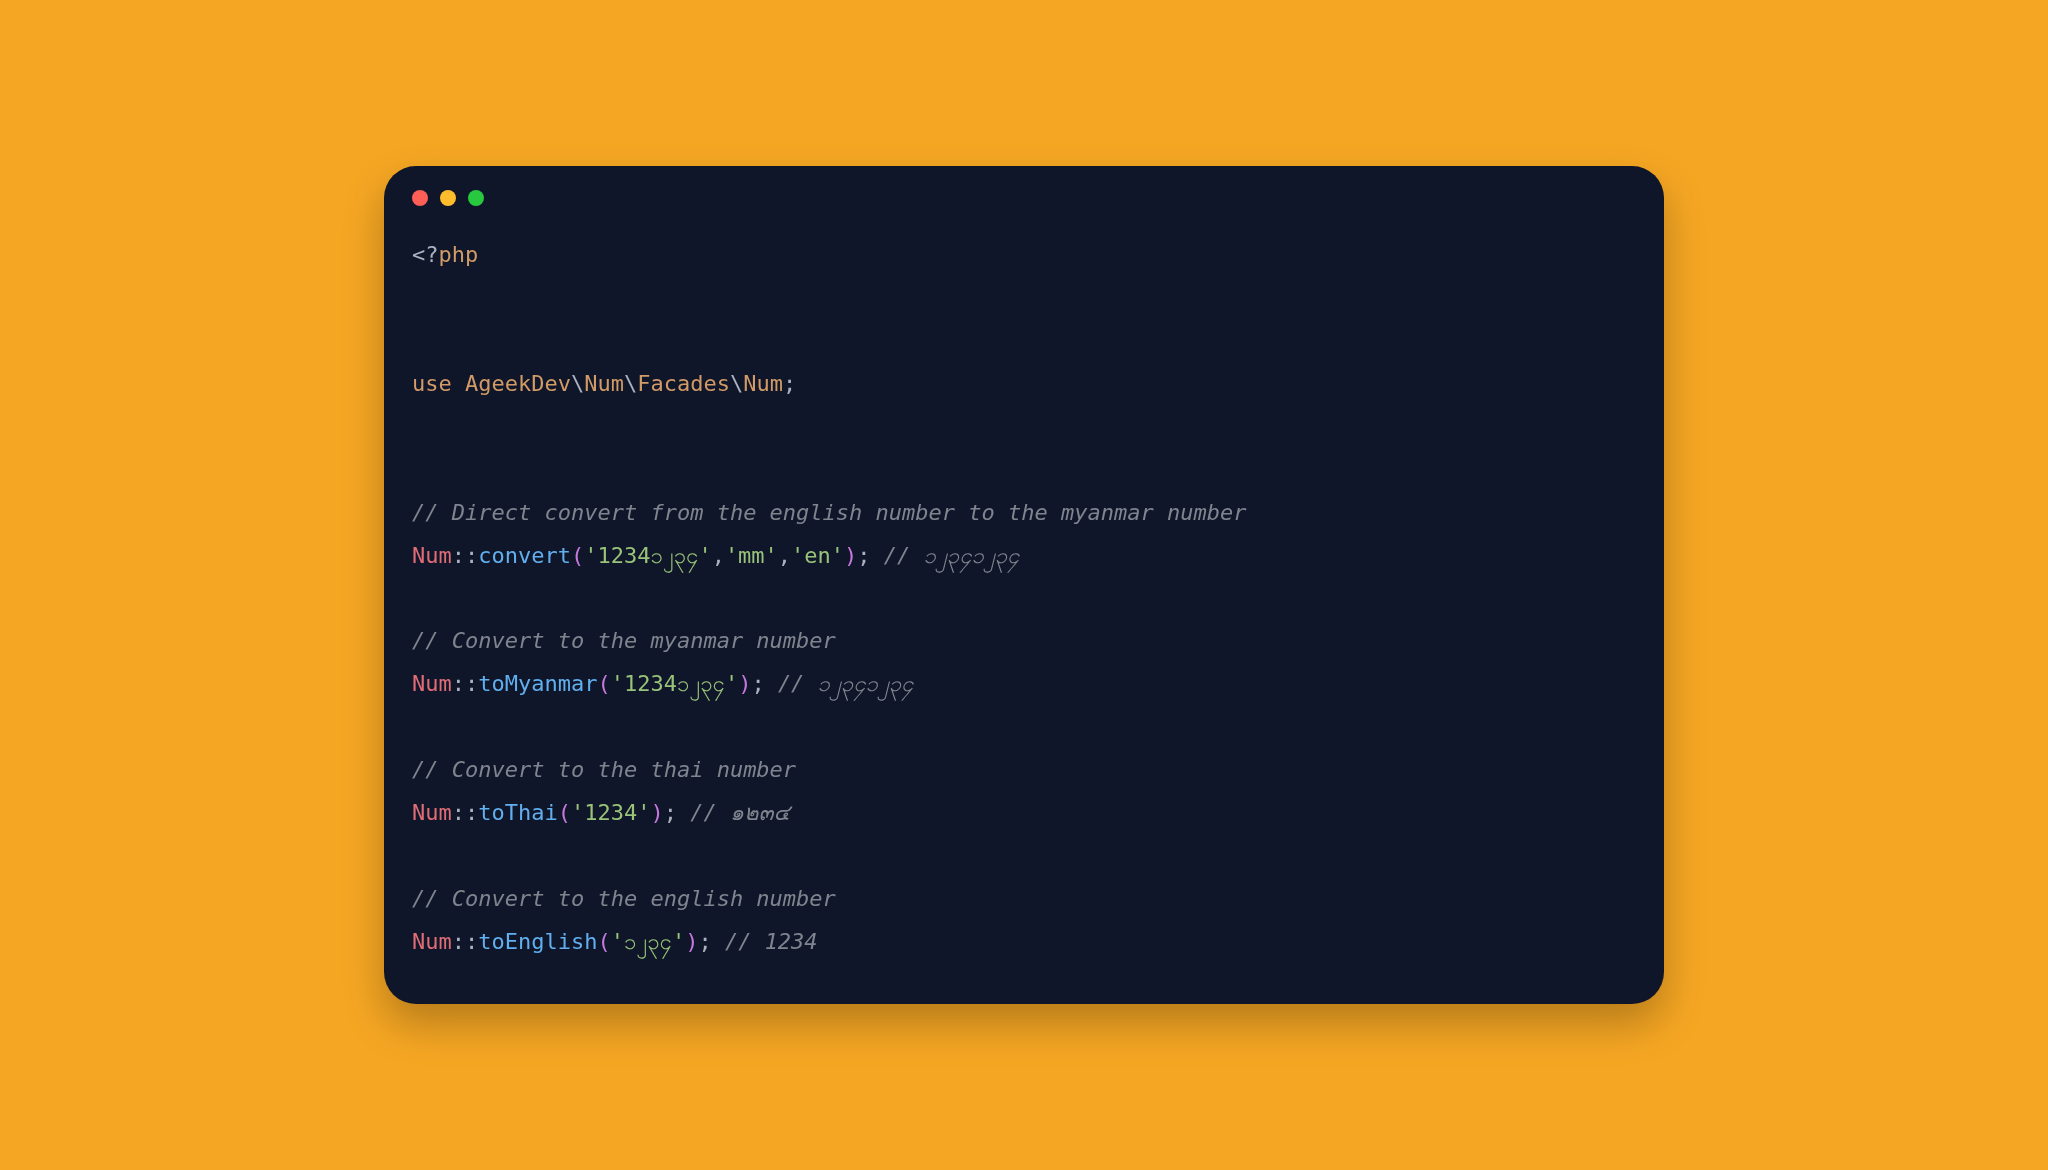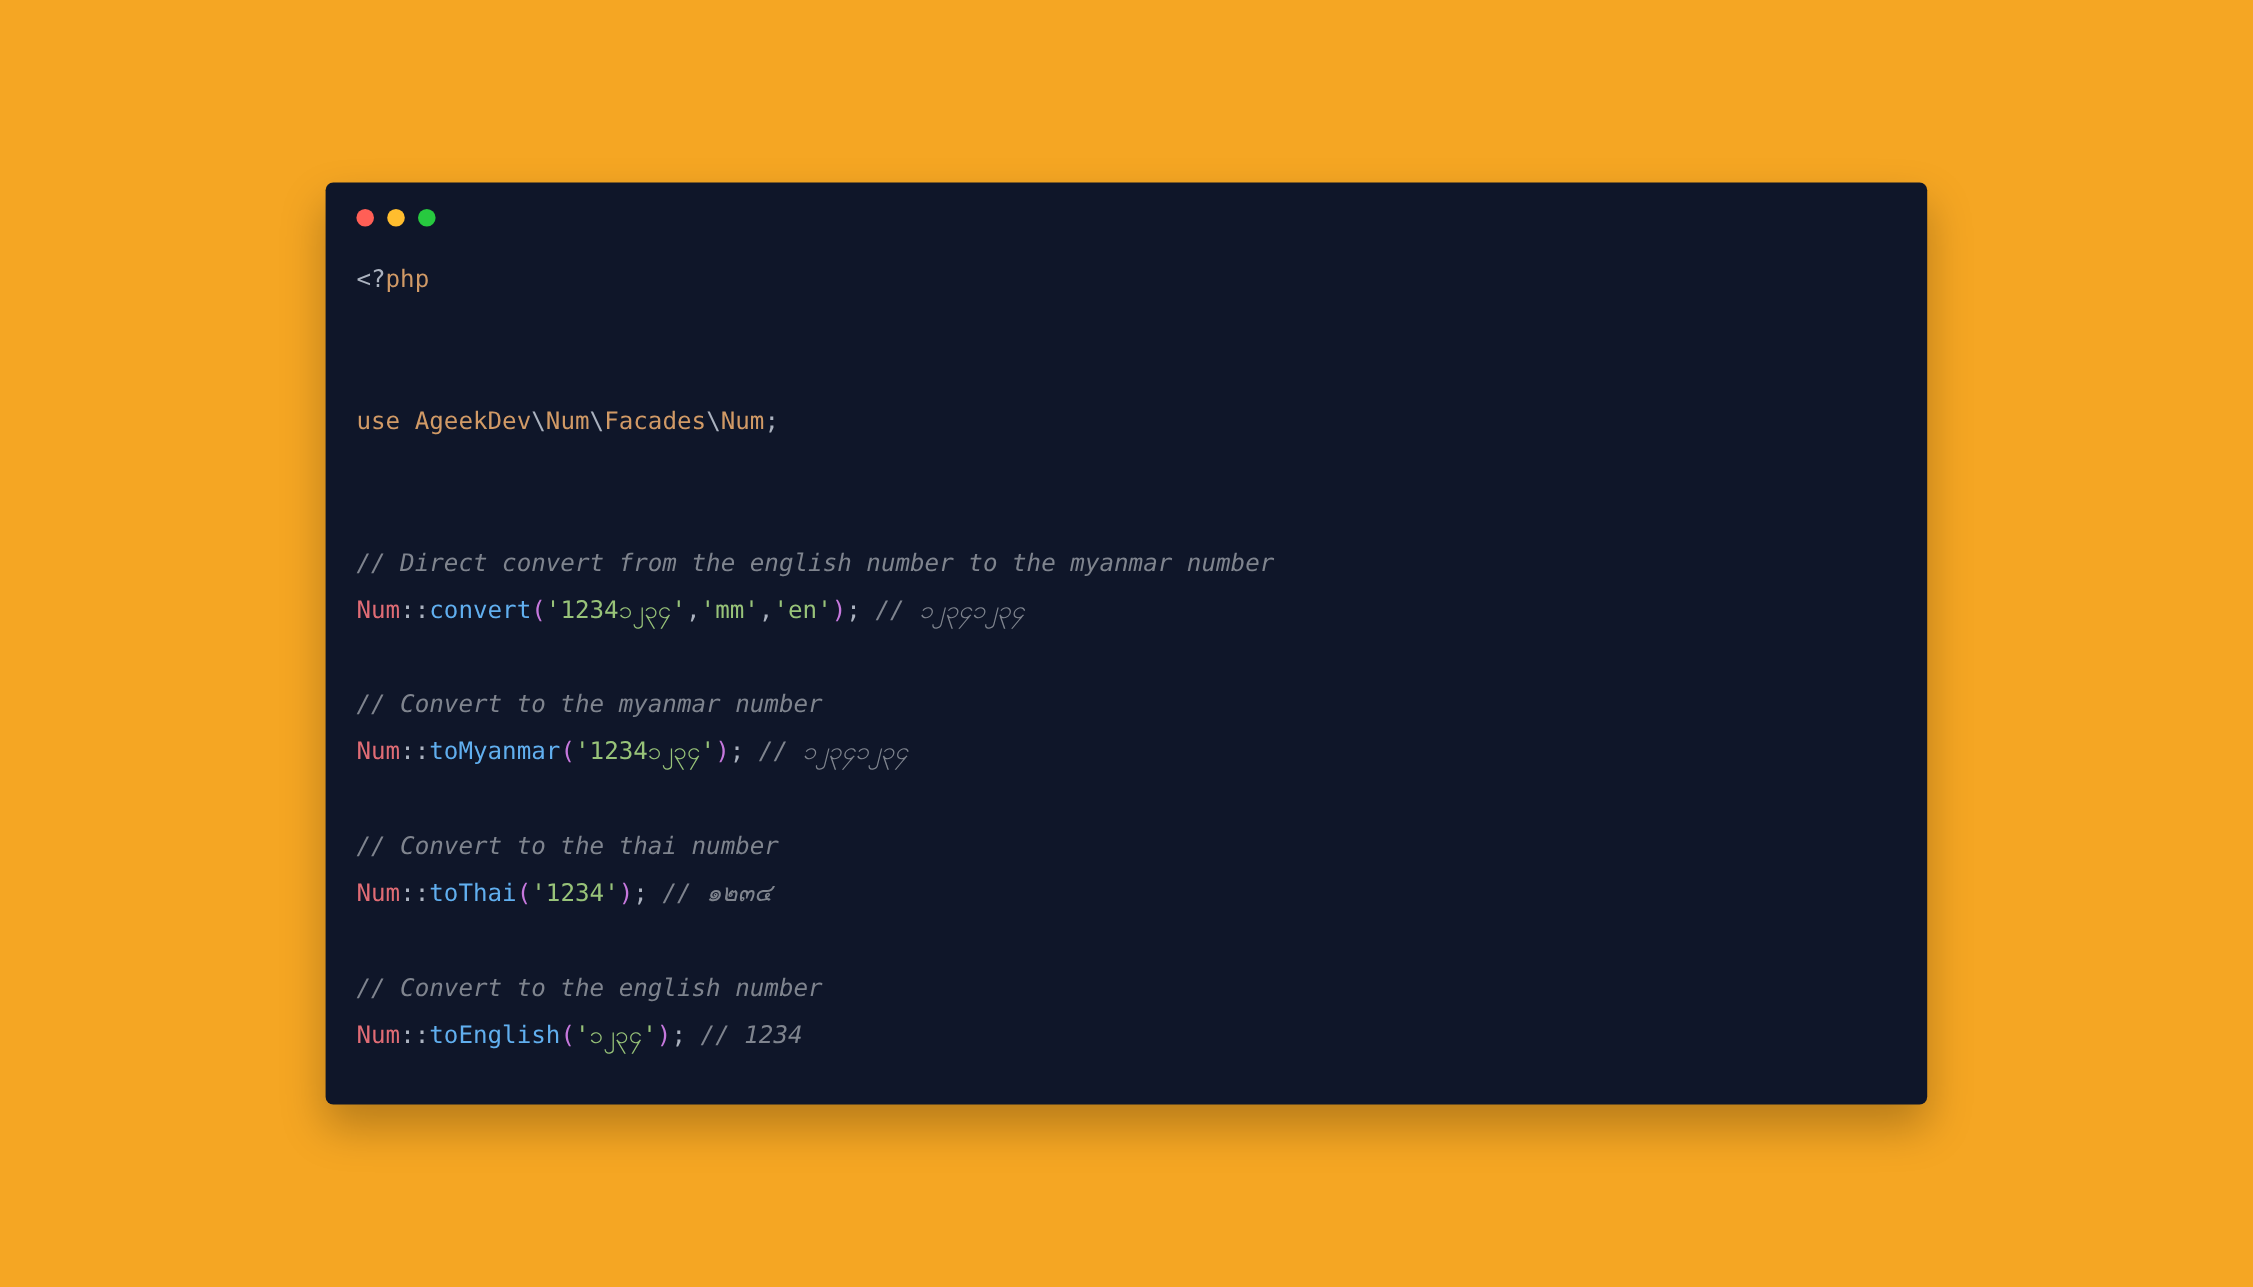--- a/index.html
+++ b/index.html
@@ -11,22 +11,22 @@
       background-color: #f5a623;
       width: 2048px;
       height: 1170px;
       display: flex;
       align-items: center;
       justify-content: center;
       font-family: 'Menlo', 'Monaco', 'Consolas', monospace;
     }
     .window {
       background-color: #0f1629;
-      border-radius: 7px;
-      width: 1456px;
+      border-radius: 32px;
+      width: 1280px;
       padding: 0;
       box-shadow: 0 20px 40px rgba(0,0,0,0.25);
       overflow: hidden;
     }
     .titlebar {
       display: flex;
       gap: 12px;
       padding: 24px 28px 8px 28px;
     }
     .traffic-light {

